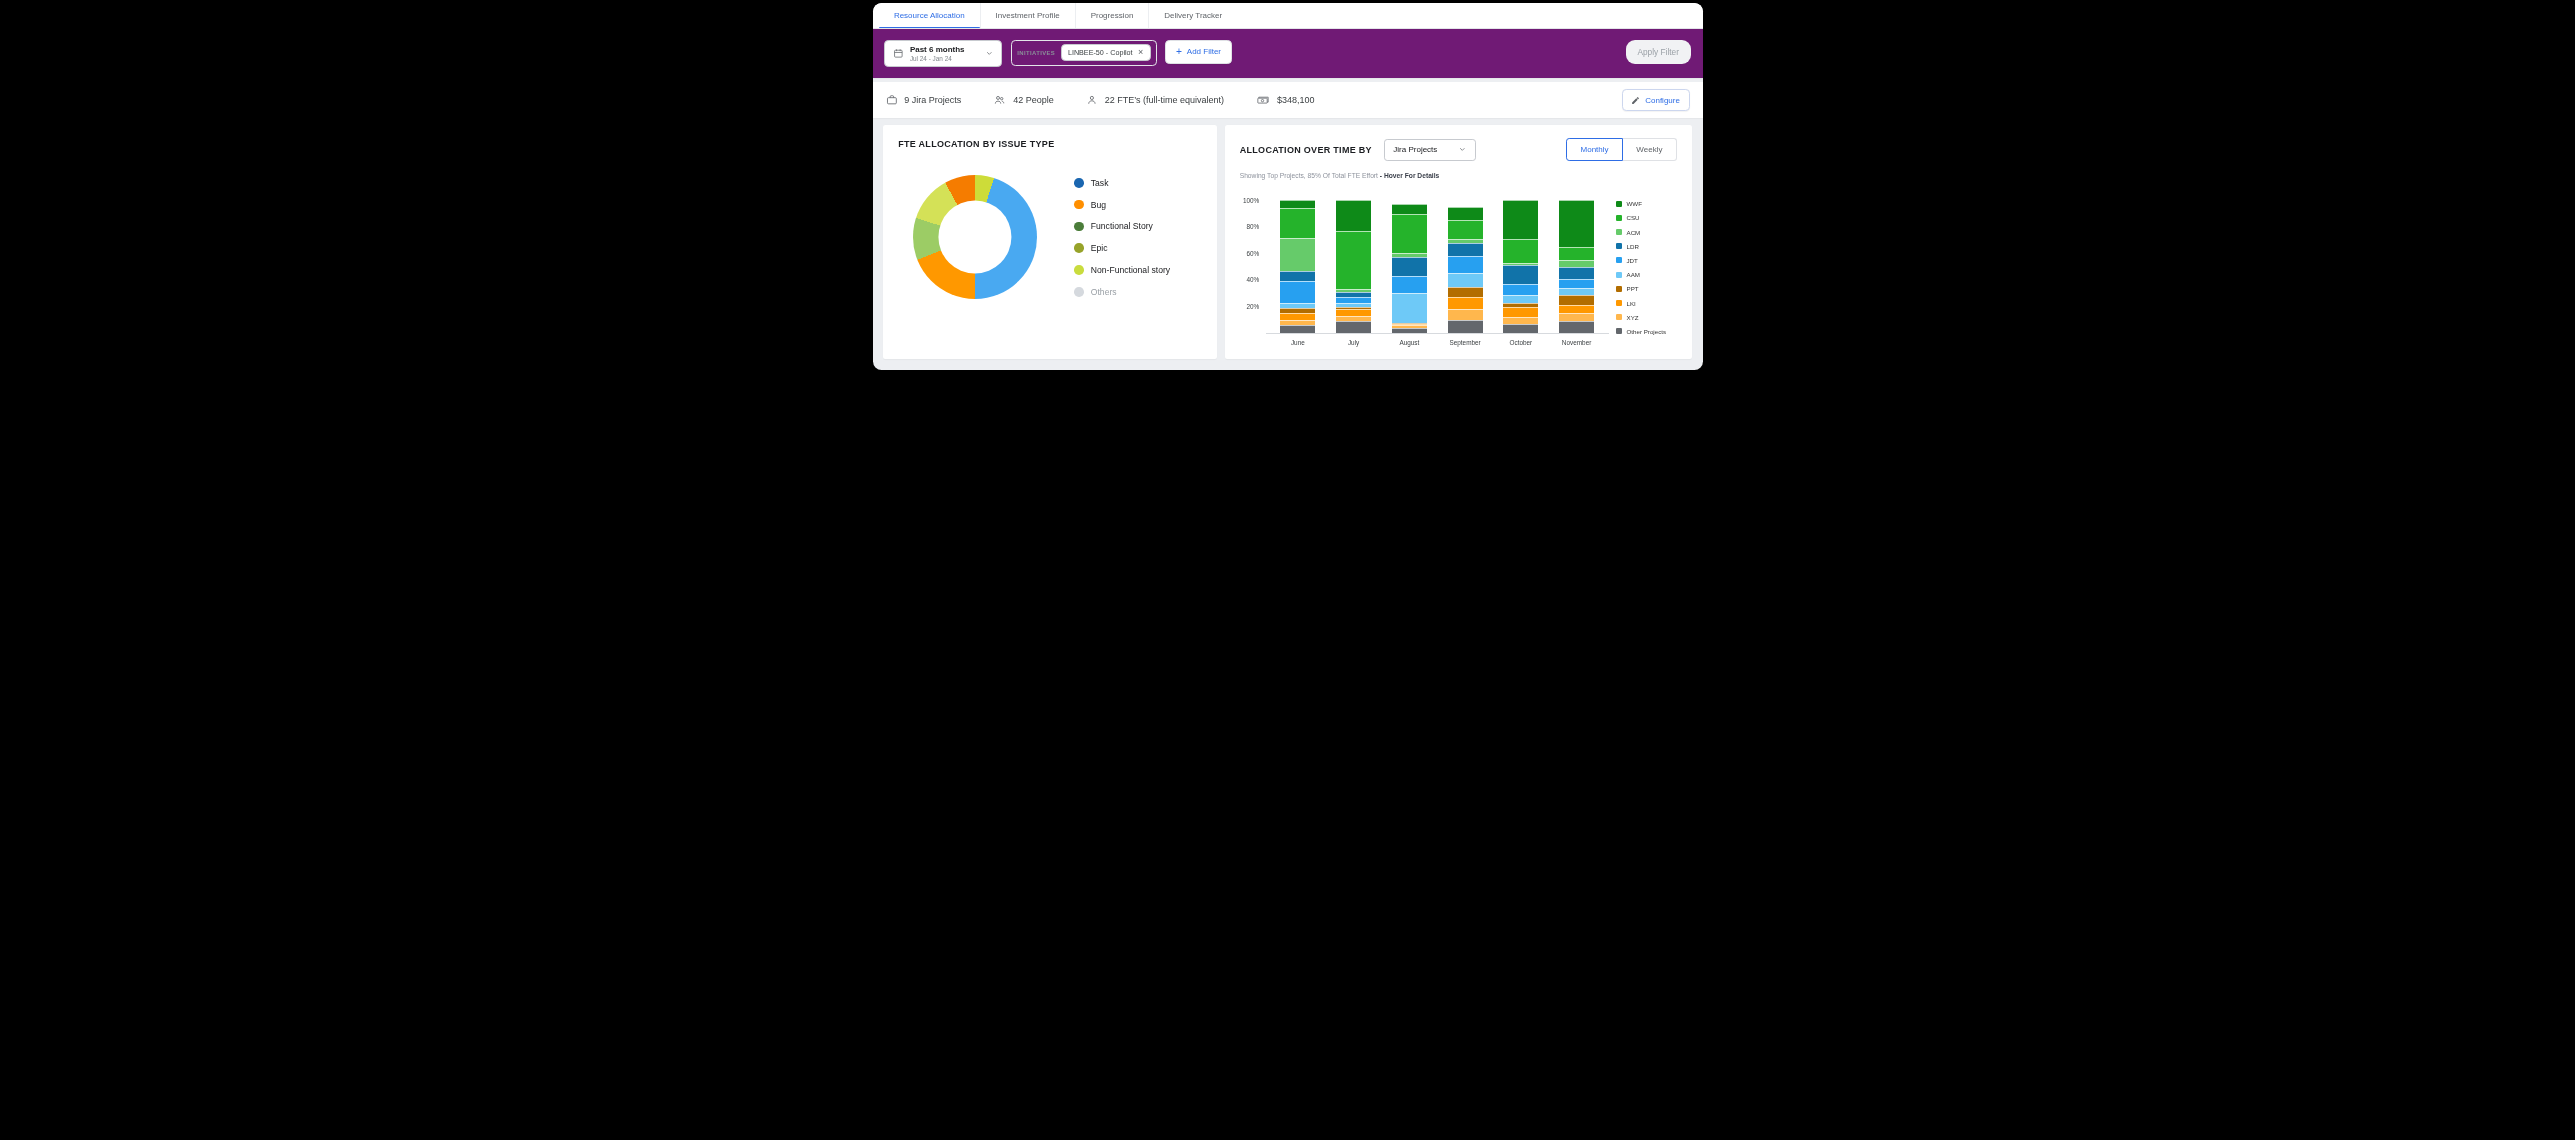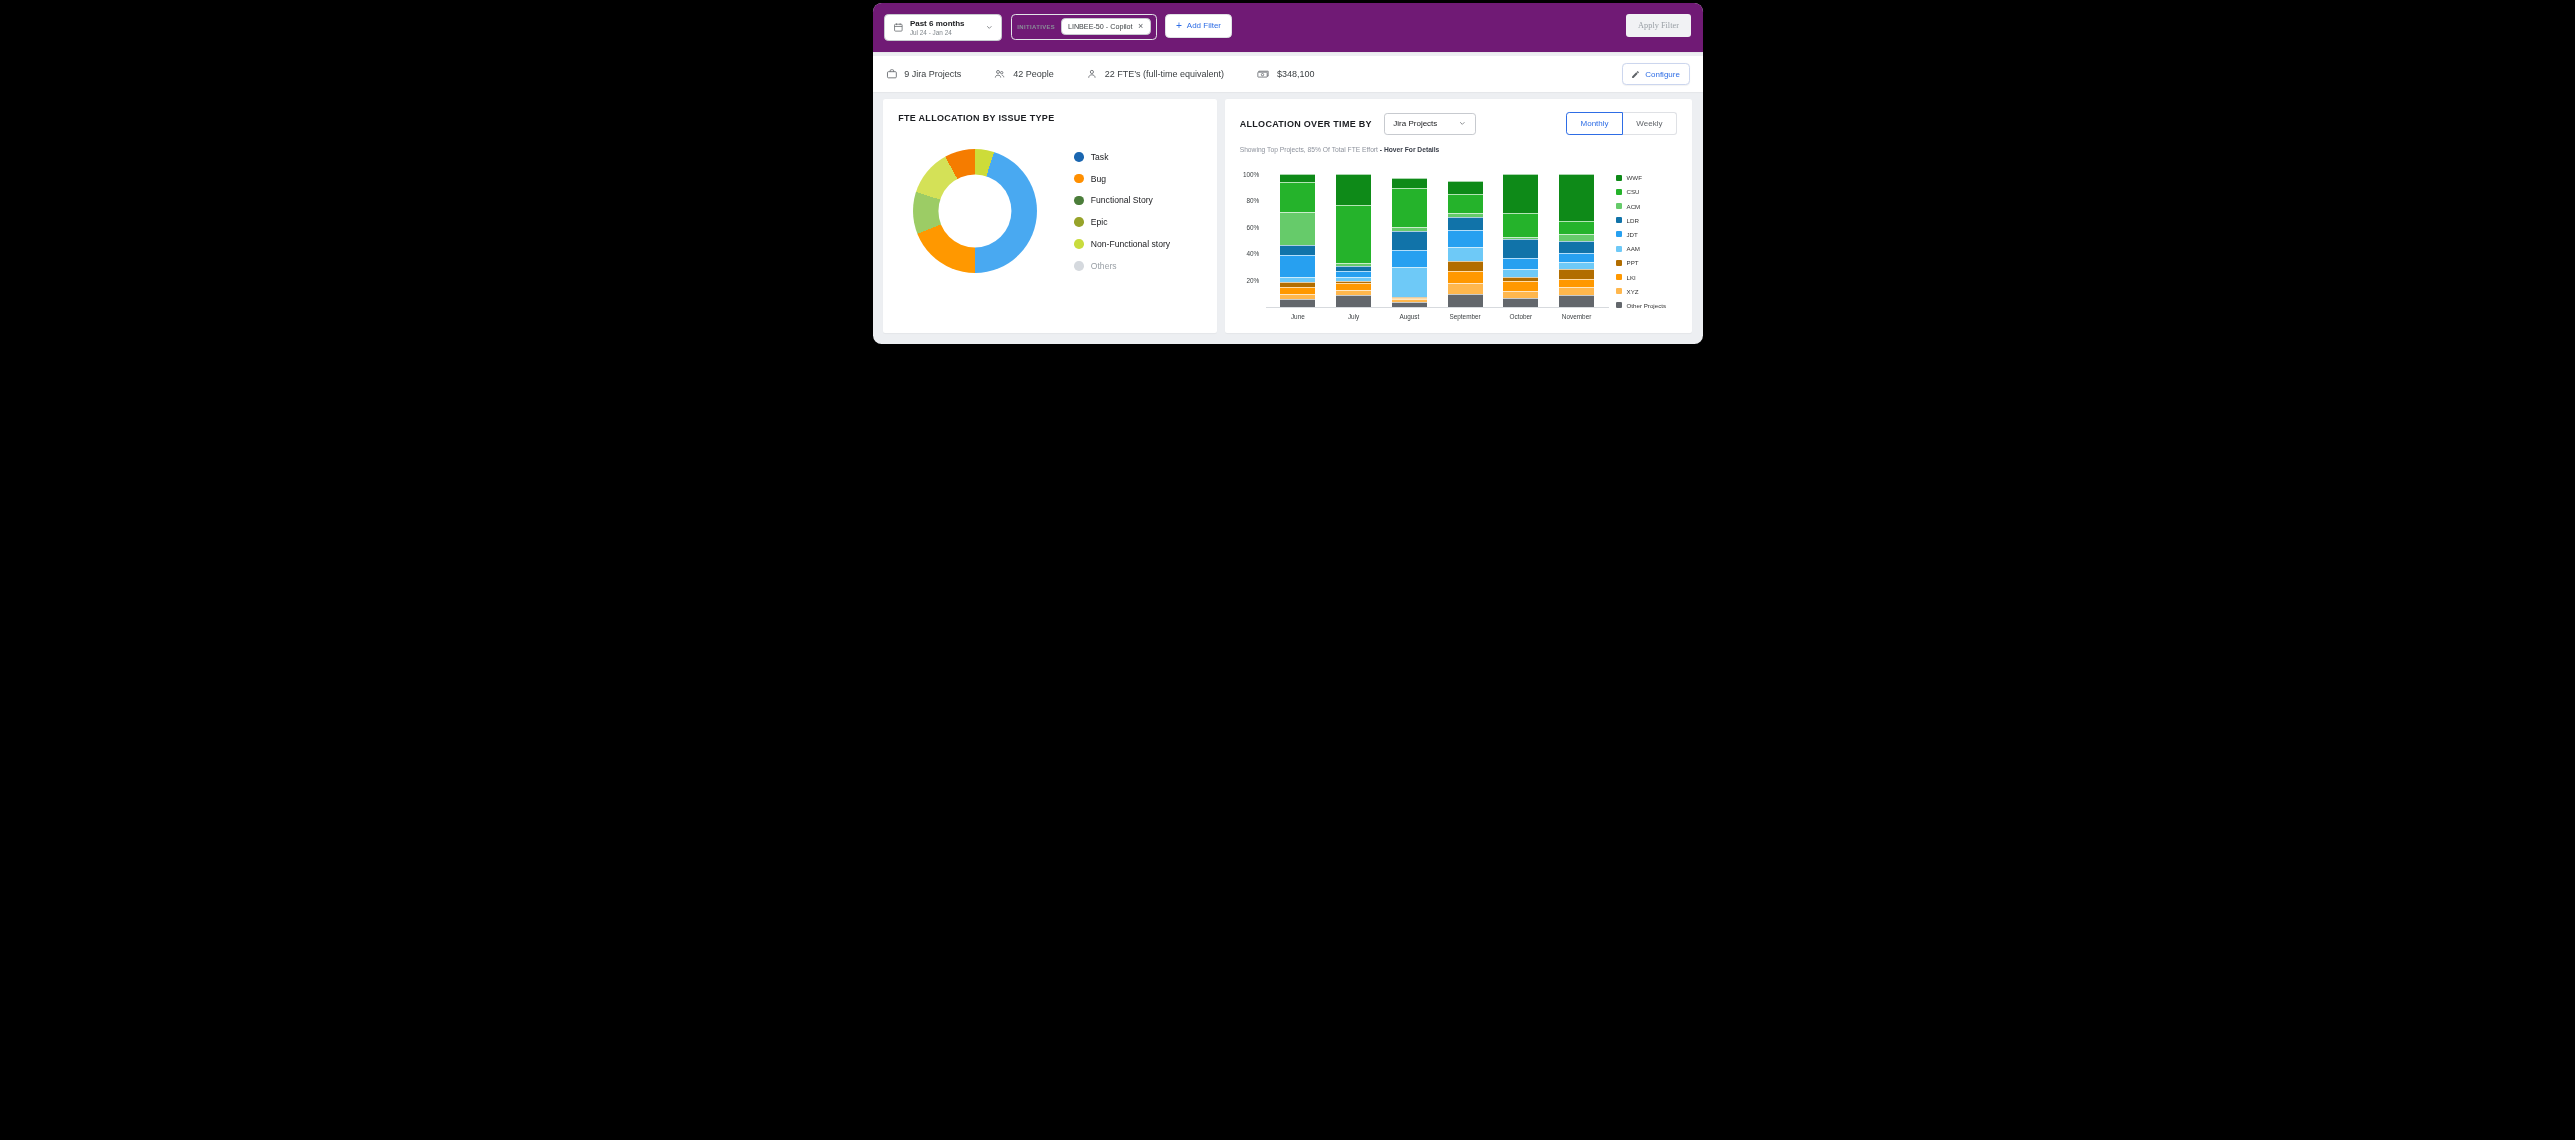--- a/index.html
+++ b/index.html
@@ -21,21 +21,21 @@
   .date-main { font-size: 8px; font-weight: bold; color: #202124; }
   .date-sub { font-size: 6.4px; color: #80868b; }
   .icon { display: inline-flex; align-items: center; justify-content: center; color: #5f6368; }
   .icon svg { display: block; }
   .init-group { display: flex; align-items: center; gap: 5.3px; border: 0.5px solid #e3e5e9; border-radius: 4.3px; padding: 3.2px 5.3px; }
   .init-label { font-size: 5.9px; letter-spacing: 0.4px; color: #8a9099; font-weight: bold; }
   .chip { display: inline-flex; align-items: center; gap: 5.3px; border: 0.5px solid #c7cacf; border-radius: 4.3px; padding: 3.2px 6.4px; font-size: 7.2px; color: #3c4043; cursor: pointer; background: #fff; }
   .chip-x { font-size: 9px; color: #5f6368; line-height: 1; cursor: pointer; }
   .add-filter { display: inline-flex; align-items: center; gap: 4.8px; border: 0.5px solid #dfe1e5; background: #fff; border-radius: 4.3px; padding: 5.9px 9.6px; color: var(--accent); font-size: 8px; cursor: pointer; font-family: inherit; box-shadow: 0 0.5px 1.1px rgba(0,0,0,.05); }
   .plus { font-size: 10.2px; line-height: 1; color: var(--accent); }
-  .apply-filter { margin-left: auto; background: #f1f2f4; color: #9aa0a6; border: none; border-radius: 3px; padding: 7px 11.8px; font-size: 8.3px; font-family: Liberation Serif, serif; cursor: pointer; }
+  .apply-filter { margin-left: auto; background: #f1f2f4; color: #9aa0a6; border: none; border-radius: 9px; padding: 7px 11.8px; font-size: 8.3px; font-family: Liberation Sans, sans-serif; cursor: pointer; }
 
   
   .stats-band { background: #fff; margin-top: 4.3px; padding: 7px 13px; display: flex; align-items: center; gap: 32px; box-shadow: 0 0.5px 1.1px rgba(0,0,0,.04); }
   .stat { display: flex; align-items: center; gap: 7px; }
   .stat .icon { color: #5f6368; }
   .stat-label { font-size: 9px; color: #3c4043; }
   .configure { margin-left: auto; display: inline-flex; align-items: center; gap: 4.8px; border: 0.5px solid #ccd6ee; background: #fff; color: var(--accent); border-radius: 4.3px; padding: 5.3px 8.6px; font-size: 8px; font-family: inherit; cursor: pointer; box-shadow: 0 0.5px 1.1px rgba(0,0,0,.05); }
 
   
   .cards { display: flex; gap: 7.5px; padding: 7.5px 10.7px 10.7px; align-items: stretch; }
@@ -78,20 +78,26 @@
   .bar-legend { width: 68px; flex: none; display: flex; flex-direction: column; gap: 7.2px; padding-left: 7.5px; }
   .bl-row { display: flex; align-items: center; gap: 4.3px; }
   .bl-sq { width: 5.9px; height: 5.9px; border-radius: 1.1px; flex: none; }
   .bl-label { font-size: 6.2px; color: #333; white-space: nowrap; }
 </style>
 </head>
 <body>
 
 <div class="window">
 
+  <div class="tabbar">
+      <div class="tab active">Resource Allocation</div>
+      <div class="tab">Investment Profile</div>
+      <div class="tab">Progression</div>
+      <div class="tab">Delivery Tracker</div>
+    </div>
 
   <div class="filter-band">
     <div class="date-select">
       <span class="icon">
         <svg width="10.7" height="10.7" viewBox="0 0 24 24" fill="none" stroke="currentColor" stroke-width="1.7">
             <rect x="3.5" y="5" width="17" height="15.5" rx="2"></rect>
             <path d="M3.5 10h17M8 3v4M16 3v4"></path>
           </svg>
       </span>
       <span class="date-text">

